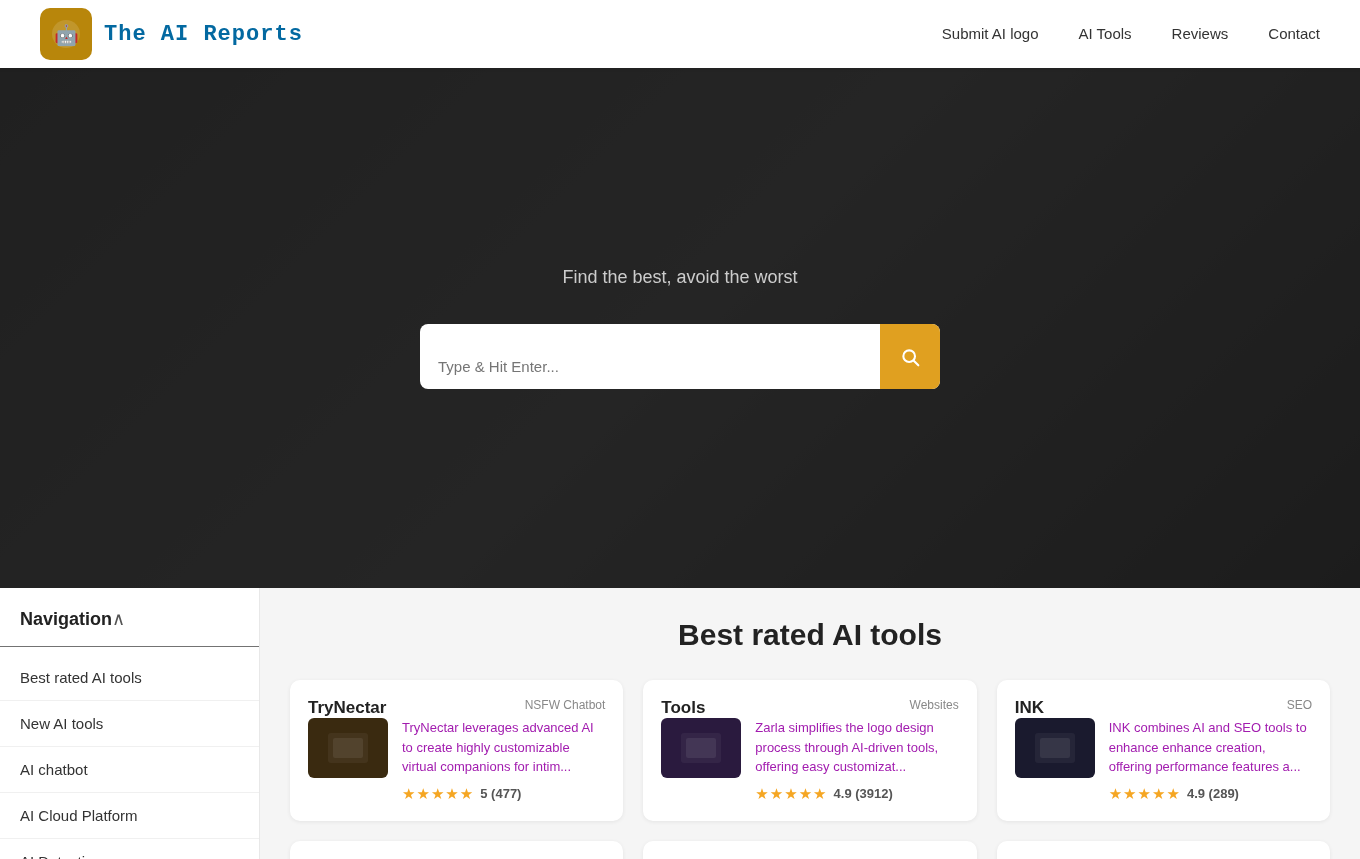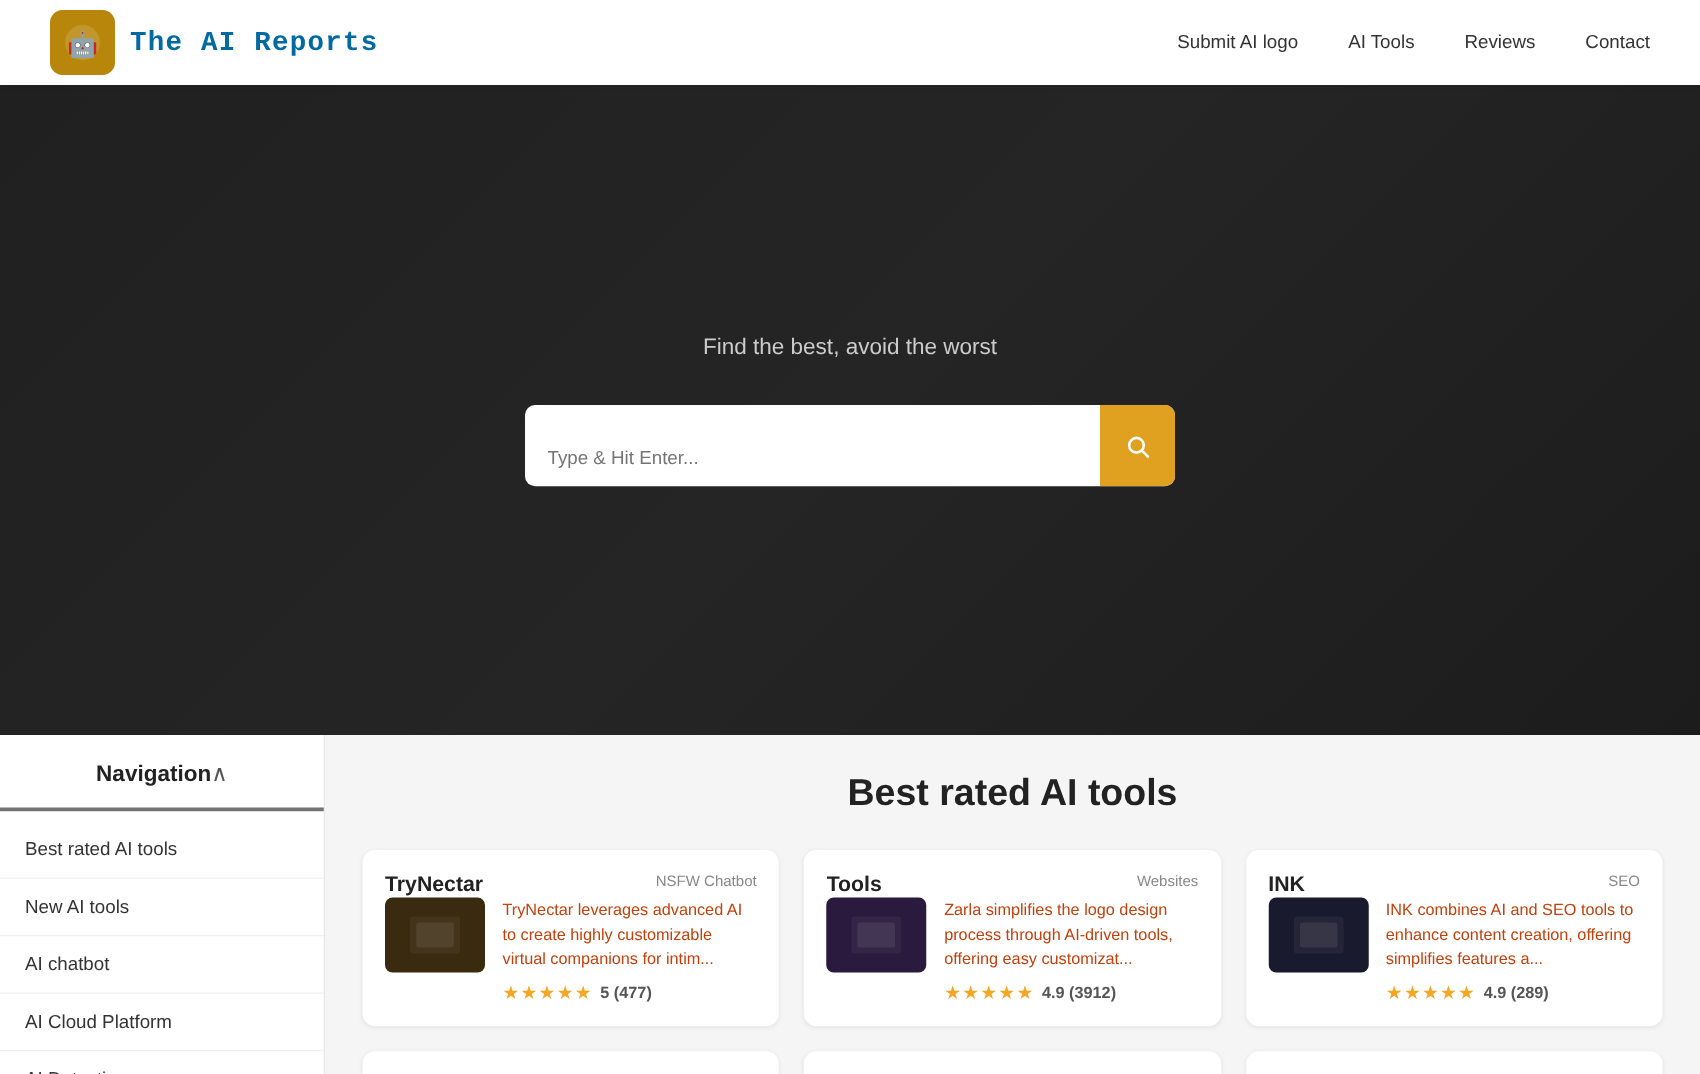--- a/index.html
+++ b/index.html
@@ -124,23 +124,23 @@
     .sidebar {
       width: 260px;
       min-width: 260px;
       background: #fff;
       border-right: 1px solid #e8e8e8;
       padding: 0;
     }
     .sidebar-header {
       display: flex;
       align-items: center;
-      justify-content: center;
+      justify-content: flex-start;
       padding: 20px 20px 16px 20px;
-      border-bottom: 3px solid #737373;
+      border-bottom: 1px solid #737373;
     }
     .sidebar-title {
       font-size: 18px;
       font-weight: 700;
       color: #222;
     }
     .sidebar-chevron {
       font-size: 18px;
       color: #555;
       cursor: pointer;
@@ -215,21 +215,21 @@
       display: flex;
       align-items: center;
       justify-content: center;
     }
     .tool-thumbnail.tinted-amber { background: #3a2a10; }
     .tool-thumbnail.tinted-purple { background: #2a1a3e; }
     .tool-thumbnail.tinted-dark { background: #1a1a2e; }
     .tool-right { flex: 1; }
     .tool-desc {
       font-size: 13px;
-      color: #c2410c;
+      color: #a21caf;
       line-height: 1.5;
       margin-bottom: 8px;
     }
     .tool-rating {
       display: flex;
       align-items: center;
       gap: 6px;
     }
     .stars {
       color: #f5a623;
@@ -358,21 +358,21 @@
       <span class="tool-category">SEO</span>
     </div>
     <div class="tool-body">
       <div class="tool-thumbnail tinted-dark">
         <svg width="40" height="30" viewBox="0 0 40 30">
           <rect width="40" height="30" fill="rgba(255,255,255,0.05)" rx="3"></rect>
           <rect x="5" y="5" width="30" height="20" fill="rgba(255,255,255,0.08)" rx="2"></rect>
         </svg>
       </div>
       <div class="tool-right">
-        <p class="tool-desc">INK combines AI and SEO tools to enhance content creation, offering simplifies features a...</p>
+        <p class="tool-desc">INK combines AI and SEO tools to enhance enhance creation, offering performance features a...</p>
         <div class="tool-rating">
           <span class="stars">★★★★★</span>
           <span class="rating-text">4.9 (289)</span>
         </div>
       </div>
     </div>
   </div>
         <div class="tool-card">
     
     

